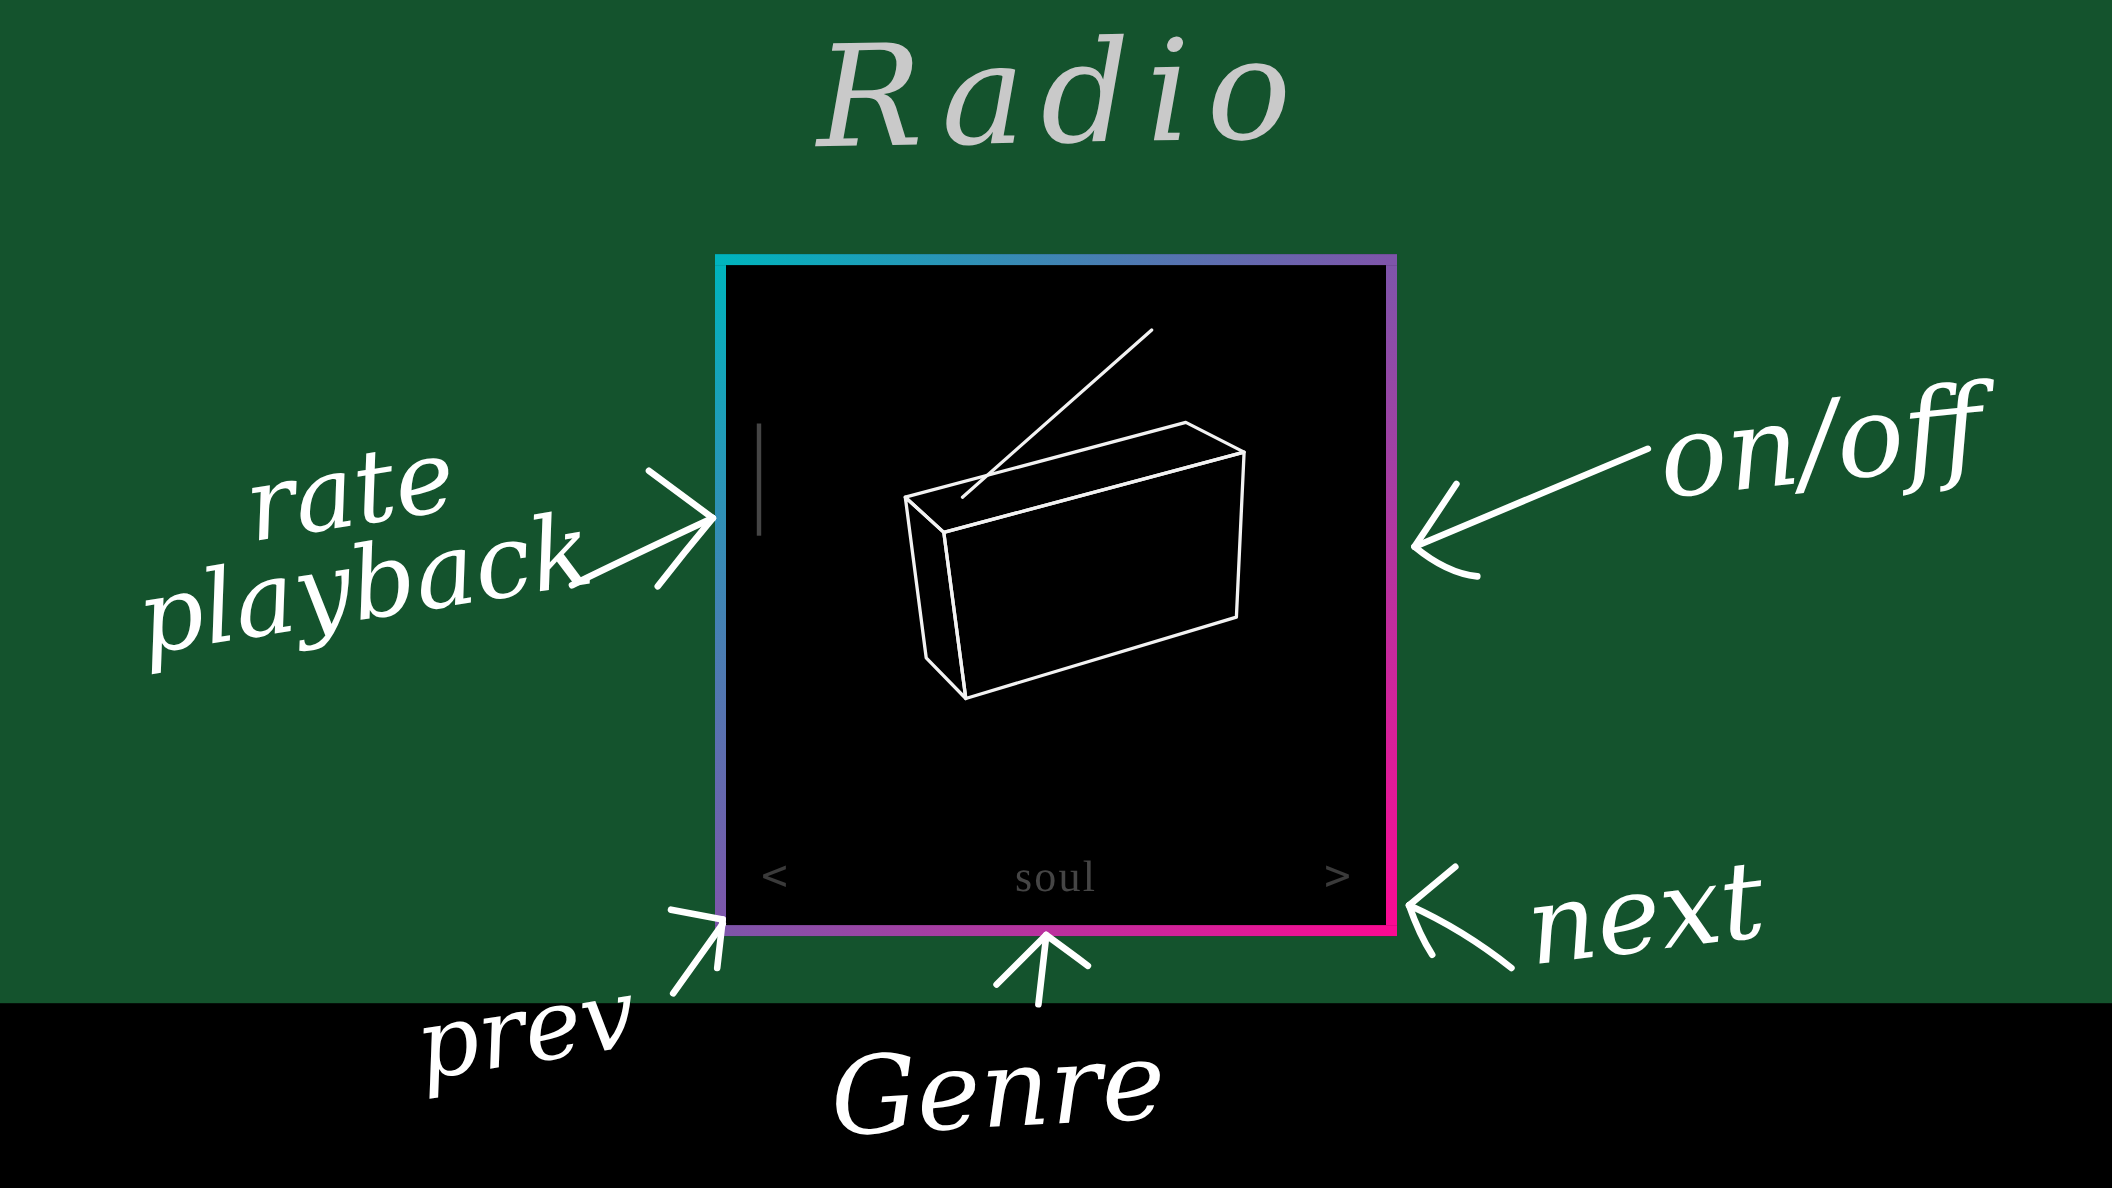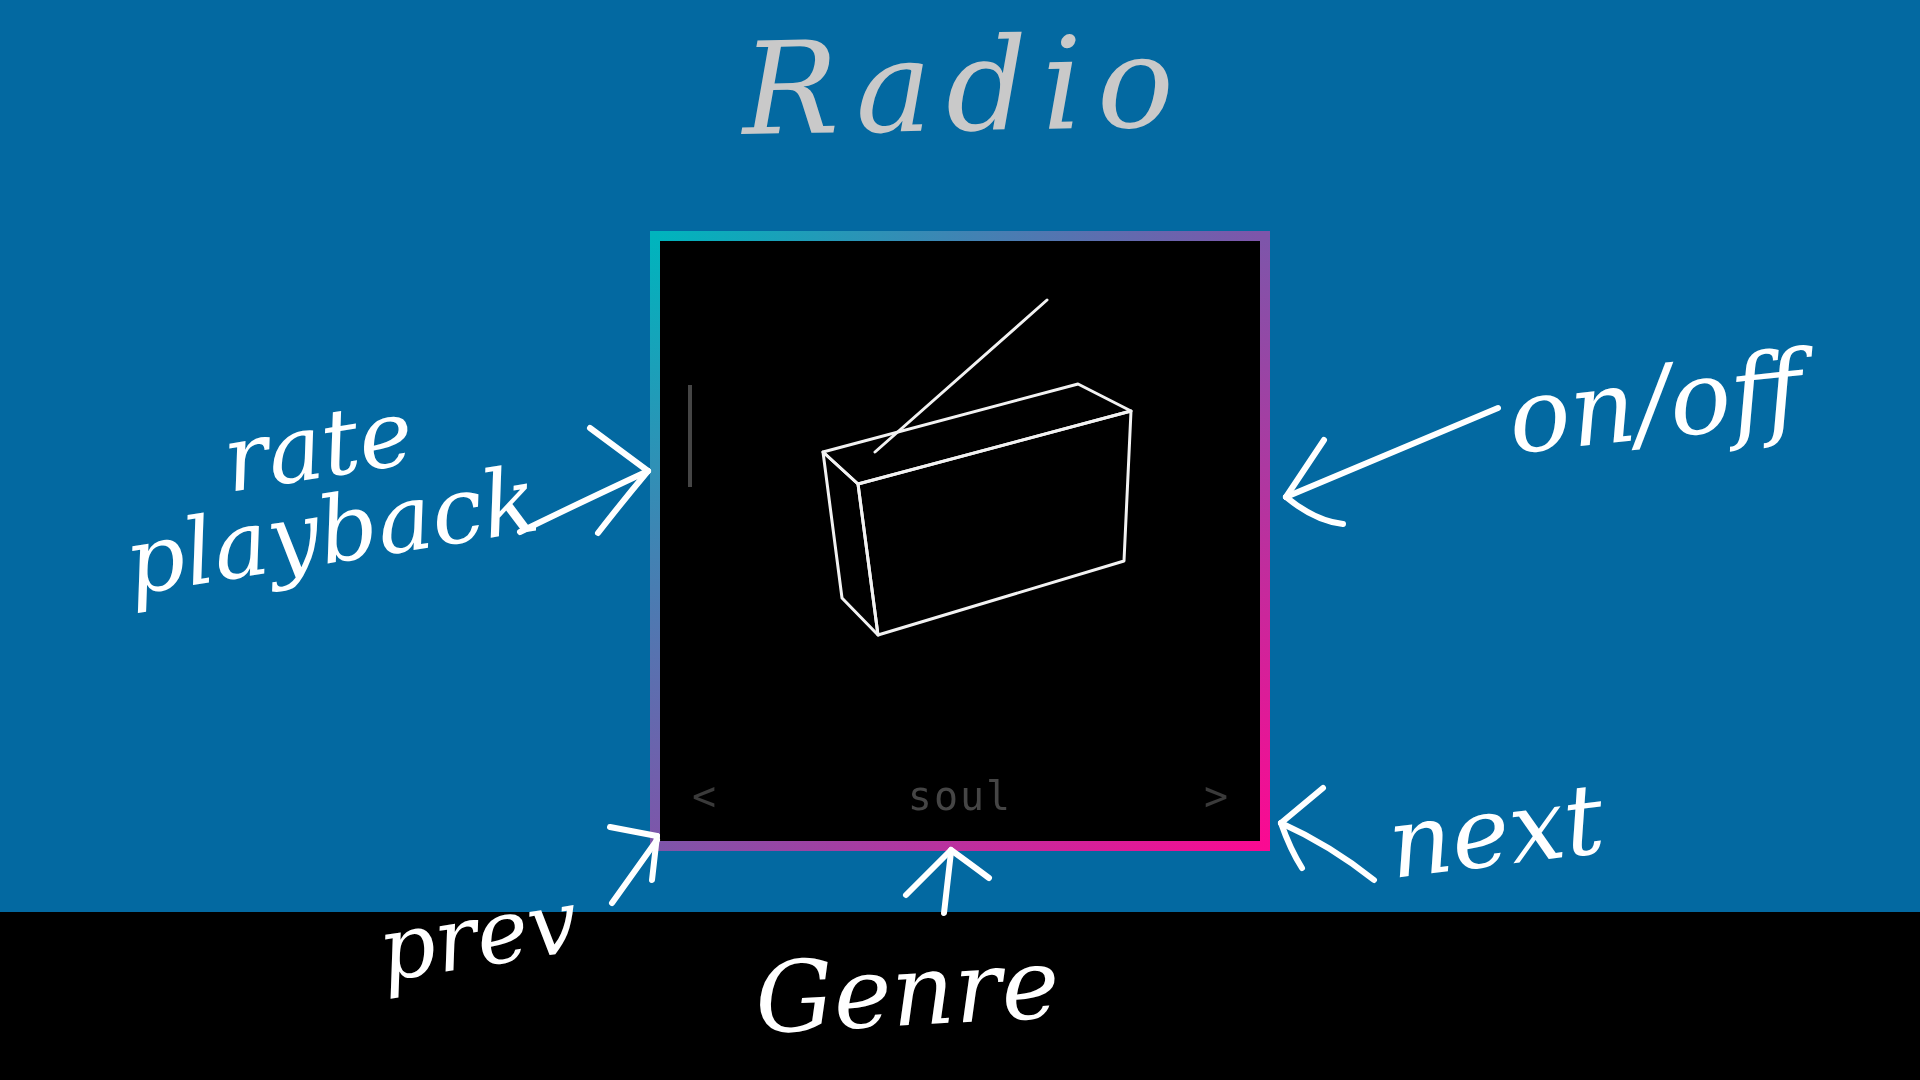--- a/index.html
+++ b/index.html
@@ -7,21 +7,21 @@
     --border-gradient-mid:#7e55aa;
     --border-gradient-end:#fa0a92;
     --annotation:#ffffff;
     --title:#c9c9c9;
     --muted:#454545;
     --chev:#3a3a3a;
     --sketch:#f2f2f2;
   }
   *{box-sizing:border-box;margin:0;padding:0;}
   html,body{width:1920px;height:1080px;background:#000;overflow:hidden;}
-  .stage{position:relative;width:1920px;height:912px;background:#0369a1;}
+  .stage{position:relative;width:1920px;height:912px;background:#14532d;}
 
   .hand{
     font-family:"DejaVu Serif", serif;
     font-style:italic;
     color:var(--annotation);
     white-space:nowrap;
     line-height:1.0;
   }
 
   .title{
@@ -64,21 +64,21 @@
     left:0; right:0; bottom:20px;
     height:50px;
     display:flex;
     align-items:center;
     justify-content:space-between;
     padding:0 32px;
     font-family:"DejaVu Sans Mono", monospace;
     font-size:40px;
   }
   .chev{color:var(--chev);cursor:pointer;}
-  .genre-label{color:var(--muted);letter-spacing:2px;cursor:pointer;}
+  .genre-label{color:var(--muted);letter-spacing:2px;cursor:pointer;font-family:Liberation Serif, serif;}
 
   
   .rate-block{
     position:absolute;
     left:75px; top:400px;
     width:500px;
     text-align:center;
     transform:rotate(-9deg);
     font-size:92px;
   }

